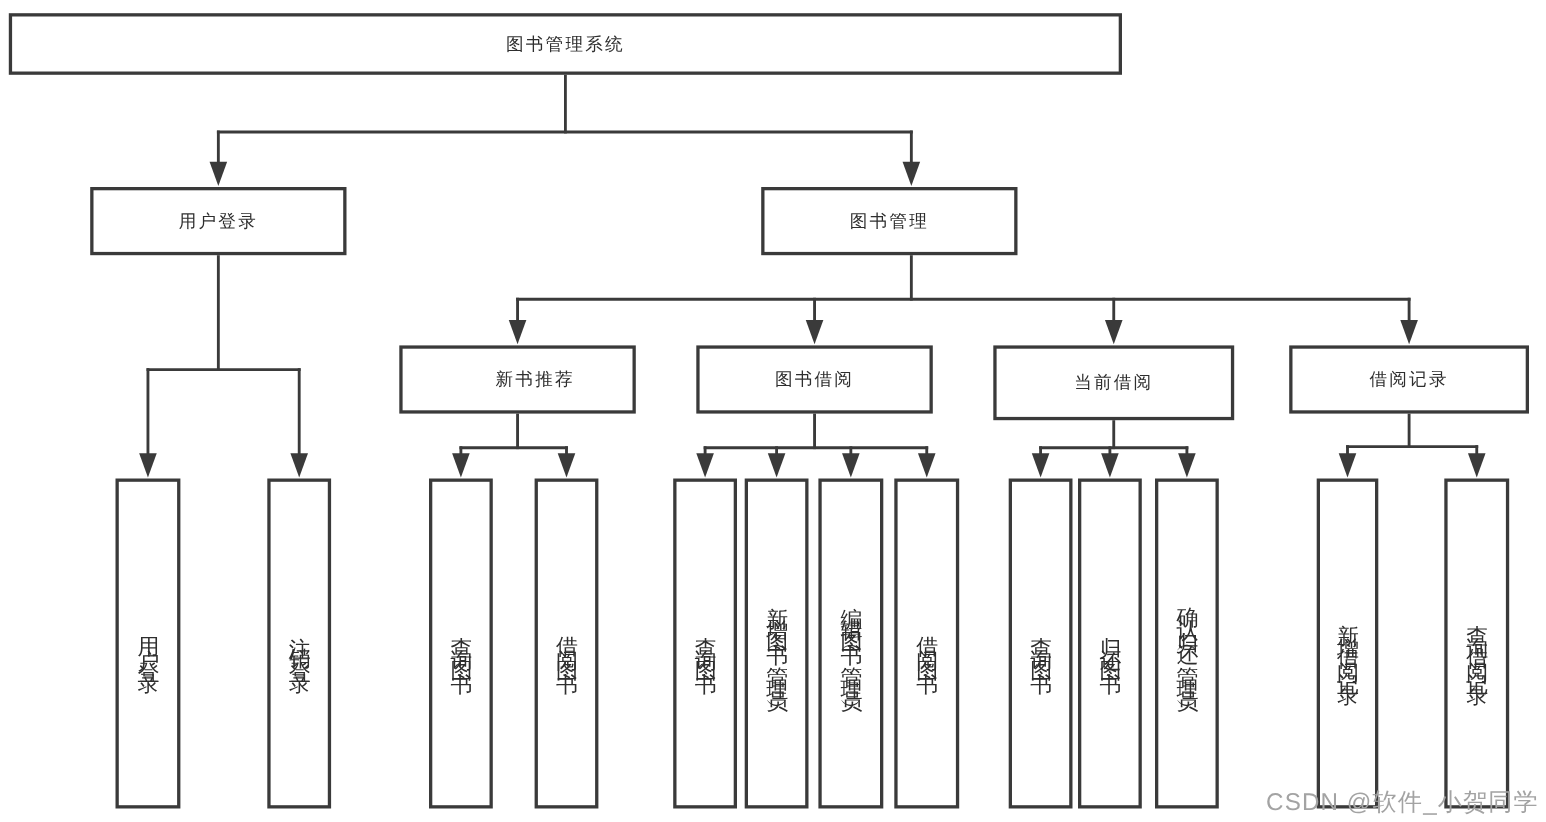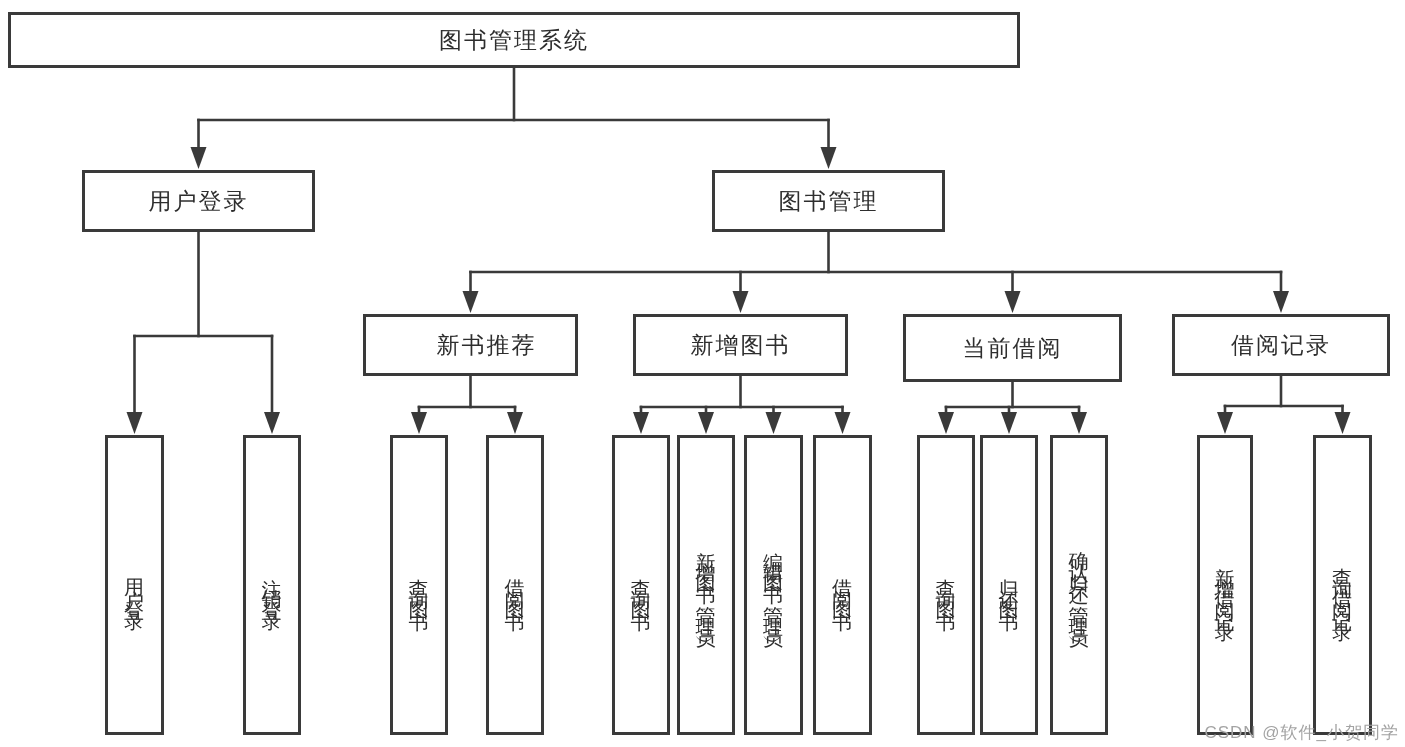--- a/index.html
+++ b/index.html
@@ -31,38 +31,38 @@
     position: absolute;
     box-sizing: border-box;
     border: 3px solid var(--line, #3a3a3a);
     background: #ffffff;
     display: flex;
     align-items: center;
     justify-content: center;
     color: var(--text, #2e2e2e);
   }
   .node.horizontal {
-    font-size: 23px;
+    font-size: 16px;
     letter-spacing: 2px;
     white-space: nowrap;
     font-family: Liberation Serif, serif;
   }
   .node.vertical span {
     writing-mode: vertical-rl;
     text-orientation: mixed;
     line-height: 1;
     font-size: 20px;
     letter-spacing: 11px;
     white-space: nowrap;
   }
   .watermark {
     position: absolute;
     right: 6px;
     bottom: 3px;
-    font-size: 17px;
+    font-size: 22px;
     letter-spacing: 1px;
     color: var(--wm, rgba(158,158,158,0.85));
     z-index: 5;
     white-space: nowrap;
   }
 </style>
 </head>
 <body>
 
 <div class="canvas">
@@ -120,28 +120,28 @@
       <line x1="1342.5" y1="406" x2="1342.5" y2="419" stroke="#3a3a3a" stroke-width="2.6" stroke-linecap="square"></line>
       <polygon points="1334.5,412 1350.5,412 1342.5,434" fill="#3a3a3a"></polygon>
     </svg>
   <div class="nodes-layer">
       <div class="node horizontal" style="left: 8px; top: 12px; width: 1012px; height: 56px;">
         <span>图书管理系统</span>
       </div>
       <div class="node horizontal" style="left: 82px; top: 170px; width: 233px; height: 62px;">
         <span>用户登录</span>
       </div>
-      <div class="node horizontal" style="left: 712px; top: 170px; width: 233px; height: 62px;">
+      <div class="node horizontal" style="left: 692px; top: 170px; width: 233px; height: 62px;">
         <span>图书管理</span>
       </div>
       <div class="node horizontal" style="left: 363px; top: 314px; width: 215px; height: 62px; padding-left: 32px;">
         <span>新书推荐</span>
       </div>
       <div class="node horizontal" style="left: 633px; top: 314px; width: 215px; height: 62px;">
-        <span>新增图书</span>
+        <span>图书借阅</span>
       </div>
       <div class="node horizontal" style="left: 903px; top: 314px; width: 219px; height: 68px;">
         <span>当前借阅</span>
       </div>
       <div class="node horizontal" style="left: 1172px; top: 314px; width: 218px; height: 62px; text-align: right;">
         <span>借阅记录</span>
       </div>
       <div class="node vertical" style="left: 105px; top: 435px; width: 59px; height: 300px;">
         <span>用户登录</span>
       </div>

